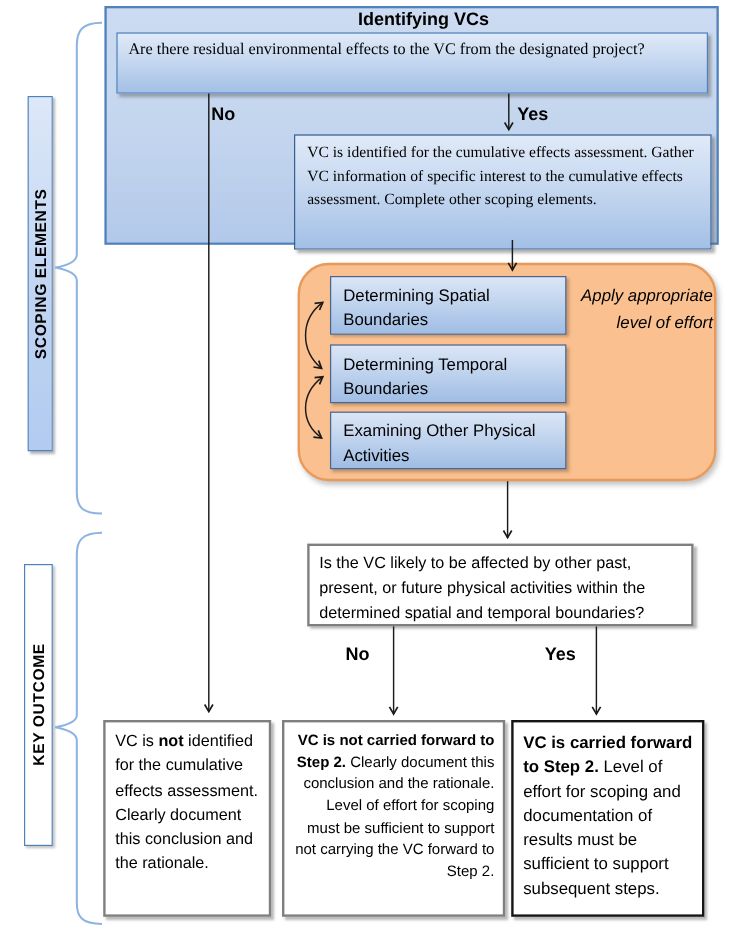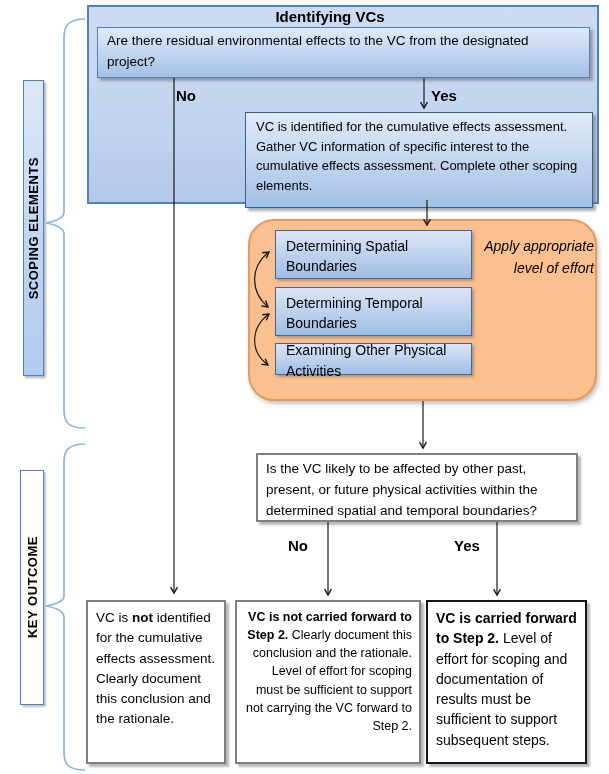--- a/index.html
+++ b/index.html
@@ -9,28 +9,29 @@
   }
   .abs { position:absolute; box-sizing:border-box; }
 
   
   .container-box {
     left:87px; top:5px; width:512px; height:199px;
     background:linear-gradient(to bottom, #ccdbf1 0%, #c3d5ee 55%, #b3c9ea 100%);
     border:2px solid #4f81bd;
   }
   .container-title {
-    left:74px; top:8px; width:512px; text-align:center;
+    left:97px; top:8px; width:512px; text-align:center;
     font-size:15px; font-weight:bold;
   }
 
   .gradbox {
     background:linear-gradient(to bottom, #e0eaf8 0%, #c6d8f0 45%, #a3c0e6 100%);
     border:1.5px solid #4f81bd;
     box-shadow:2.5px 2.5px 2.5px rgba(110,110,110,0.55);
+    font-family:Liberation Serif, serif;
   }
   .q1 {
     left:97px; top:27px; width:493px; height:51px;
     font-size:13.5px; line-height:1.55; padding:3px 9px;
   }
   .vcid {
     left:245px; top:112px; width:348px; height:96px;
     border-color:#38618f;
     font-size:13px; line-height:1.5; padding:4px 10px;
   }
@@ -116,21 +117,21 @@
     <span>VC is identified for the cumulative effects assessment. Gather VC information of specific interest to the cumulative effects assessment. Complete other scoping elements.</span>
   </div>
 
   <div class="abs orange-box"></div>
   <div class="abs bluebox" style="top:230px;">
     <span>Determining Spatial Boundaries</span>
   </div>
   <div class="abs bluebox" style="top:287px;">
     <span>Determining Temporal Boundaries</span>
   </div>
-  <div class="abs bluebox" style="top:343px; height:32px;">
+  <div class="abs bluebox" style="top:343px; height:48px;">
     <span>Examining Other Physical Activities</span>
   </div>
   <div class="abs effort-note">Apply appropriate level of effort</div>
 
   <div class="abs whitebox q2">
     <span>Is the VC likely to be affected by other past, present, or future physical activities within the determined spatial and temporal boundaries?</span>
   </div>
   <div class="abs branch-label" style="left:288px; top:537px;">No</div>
   <div class="abs branch-label" style="left:454px; top:537px;">Yes</div>
 

